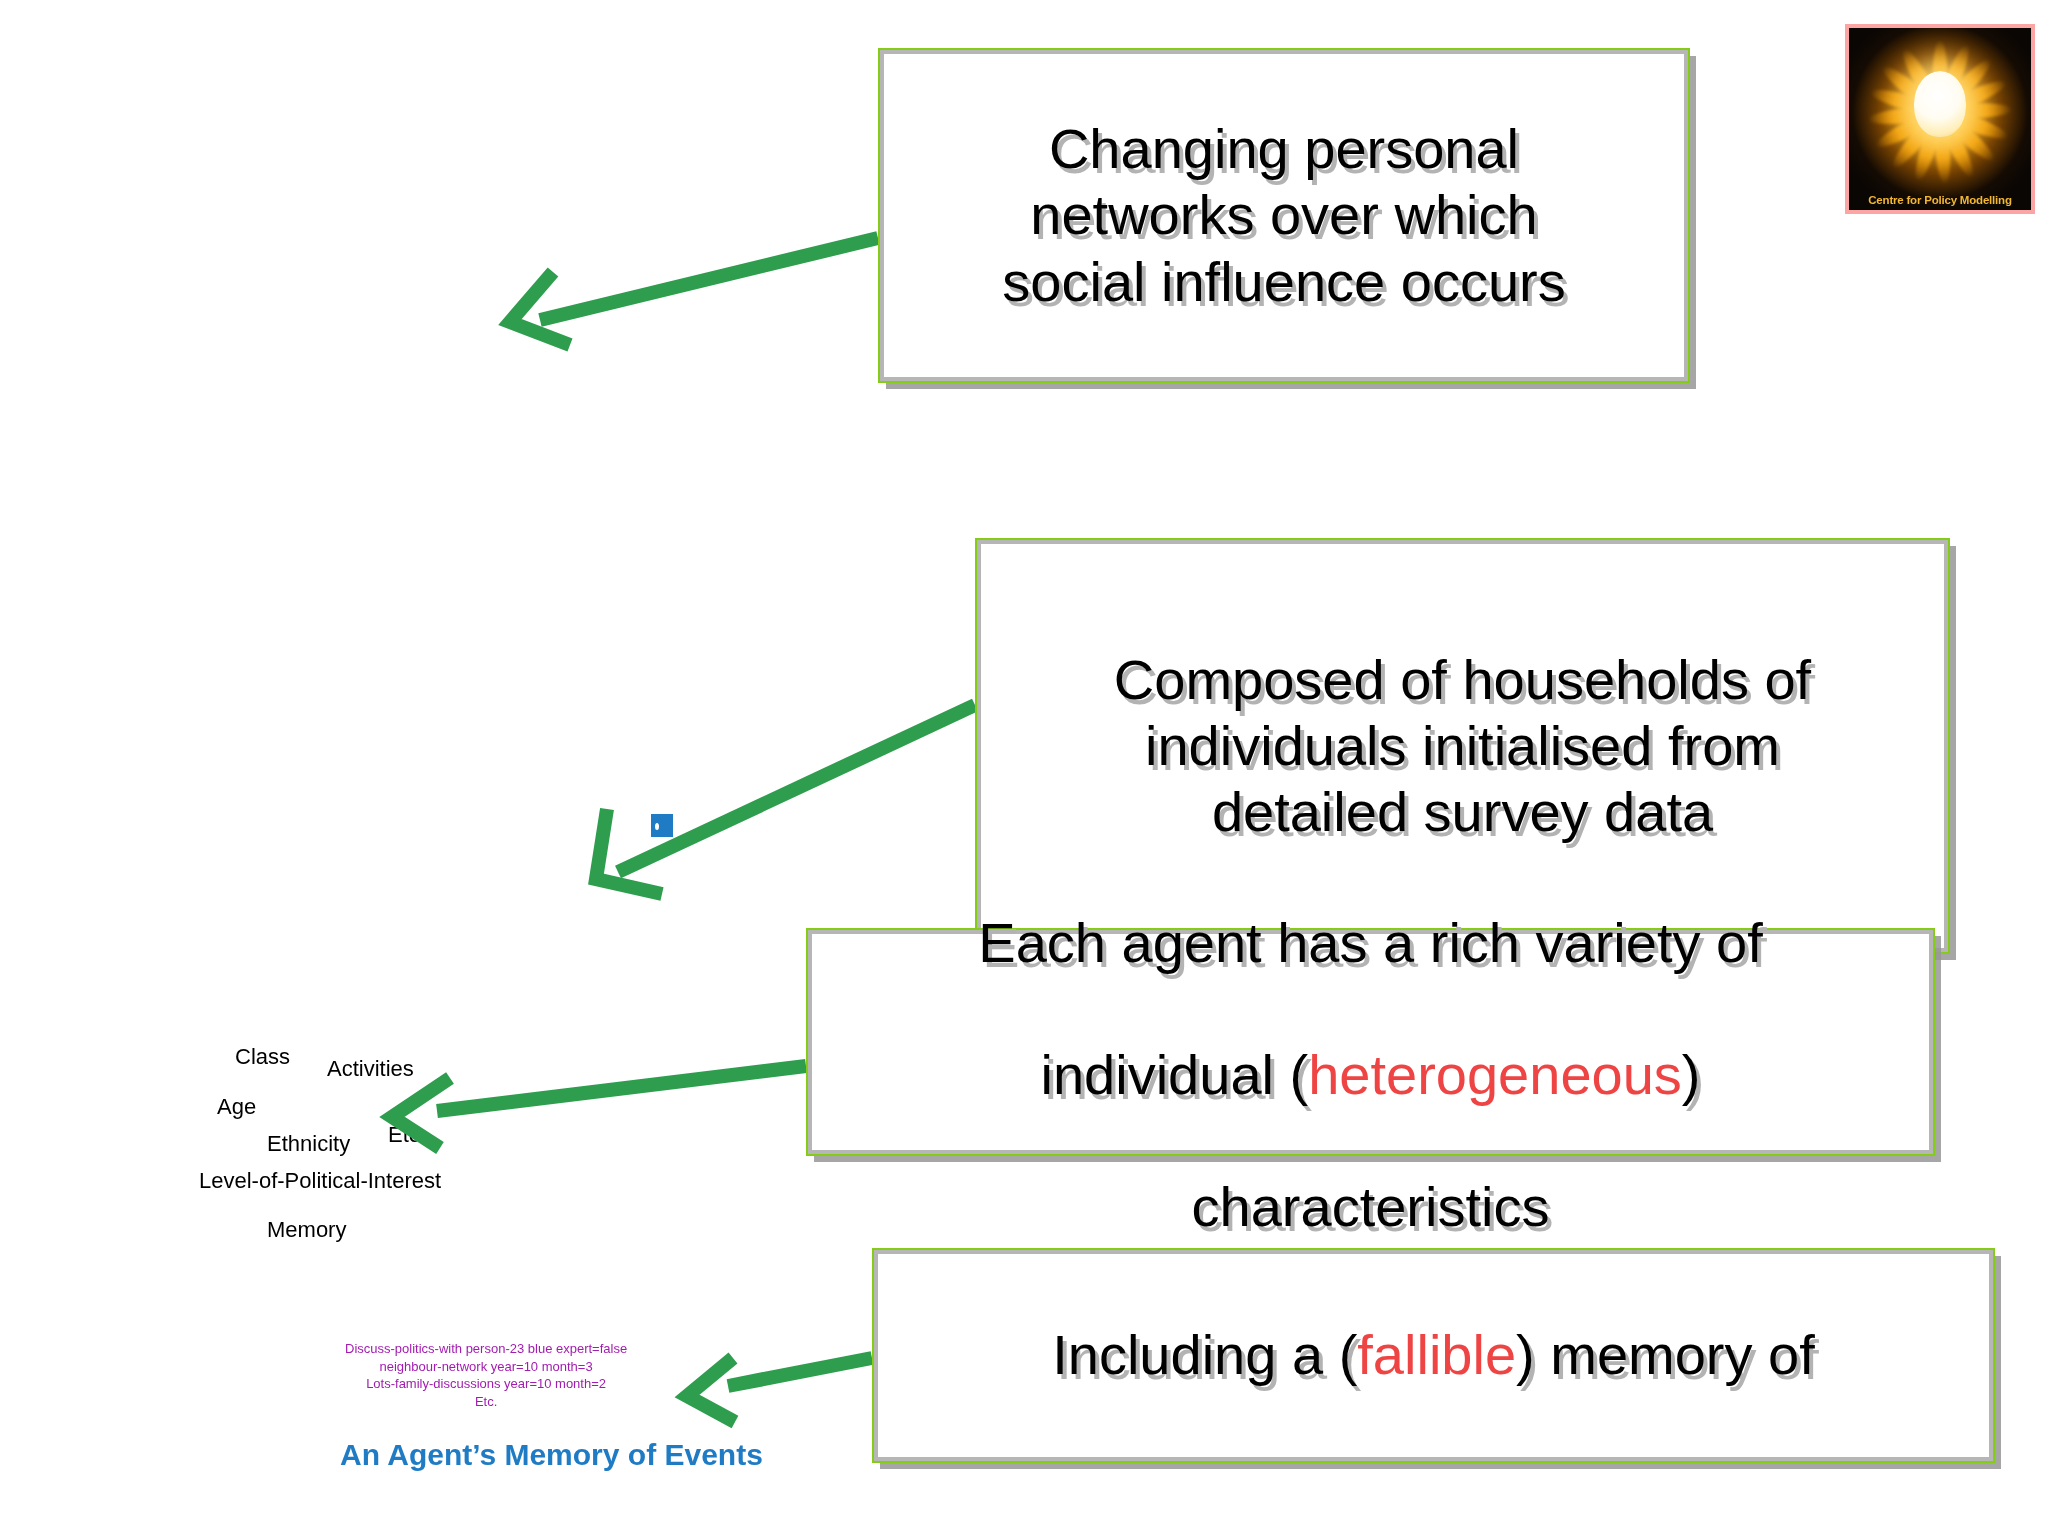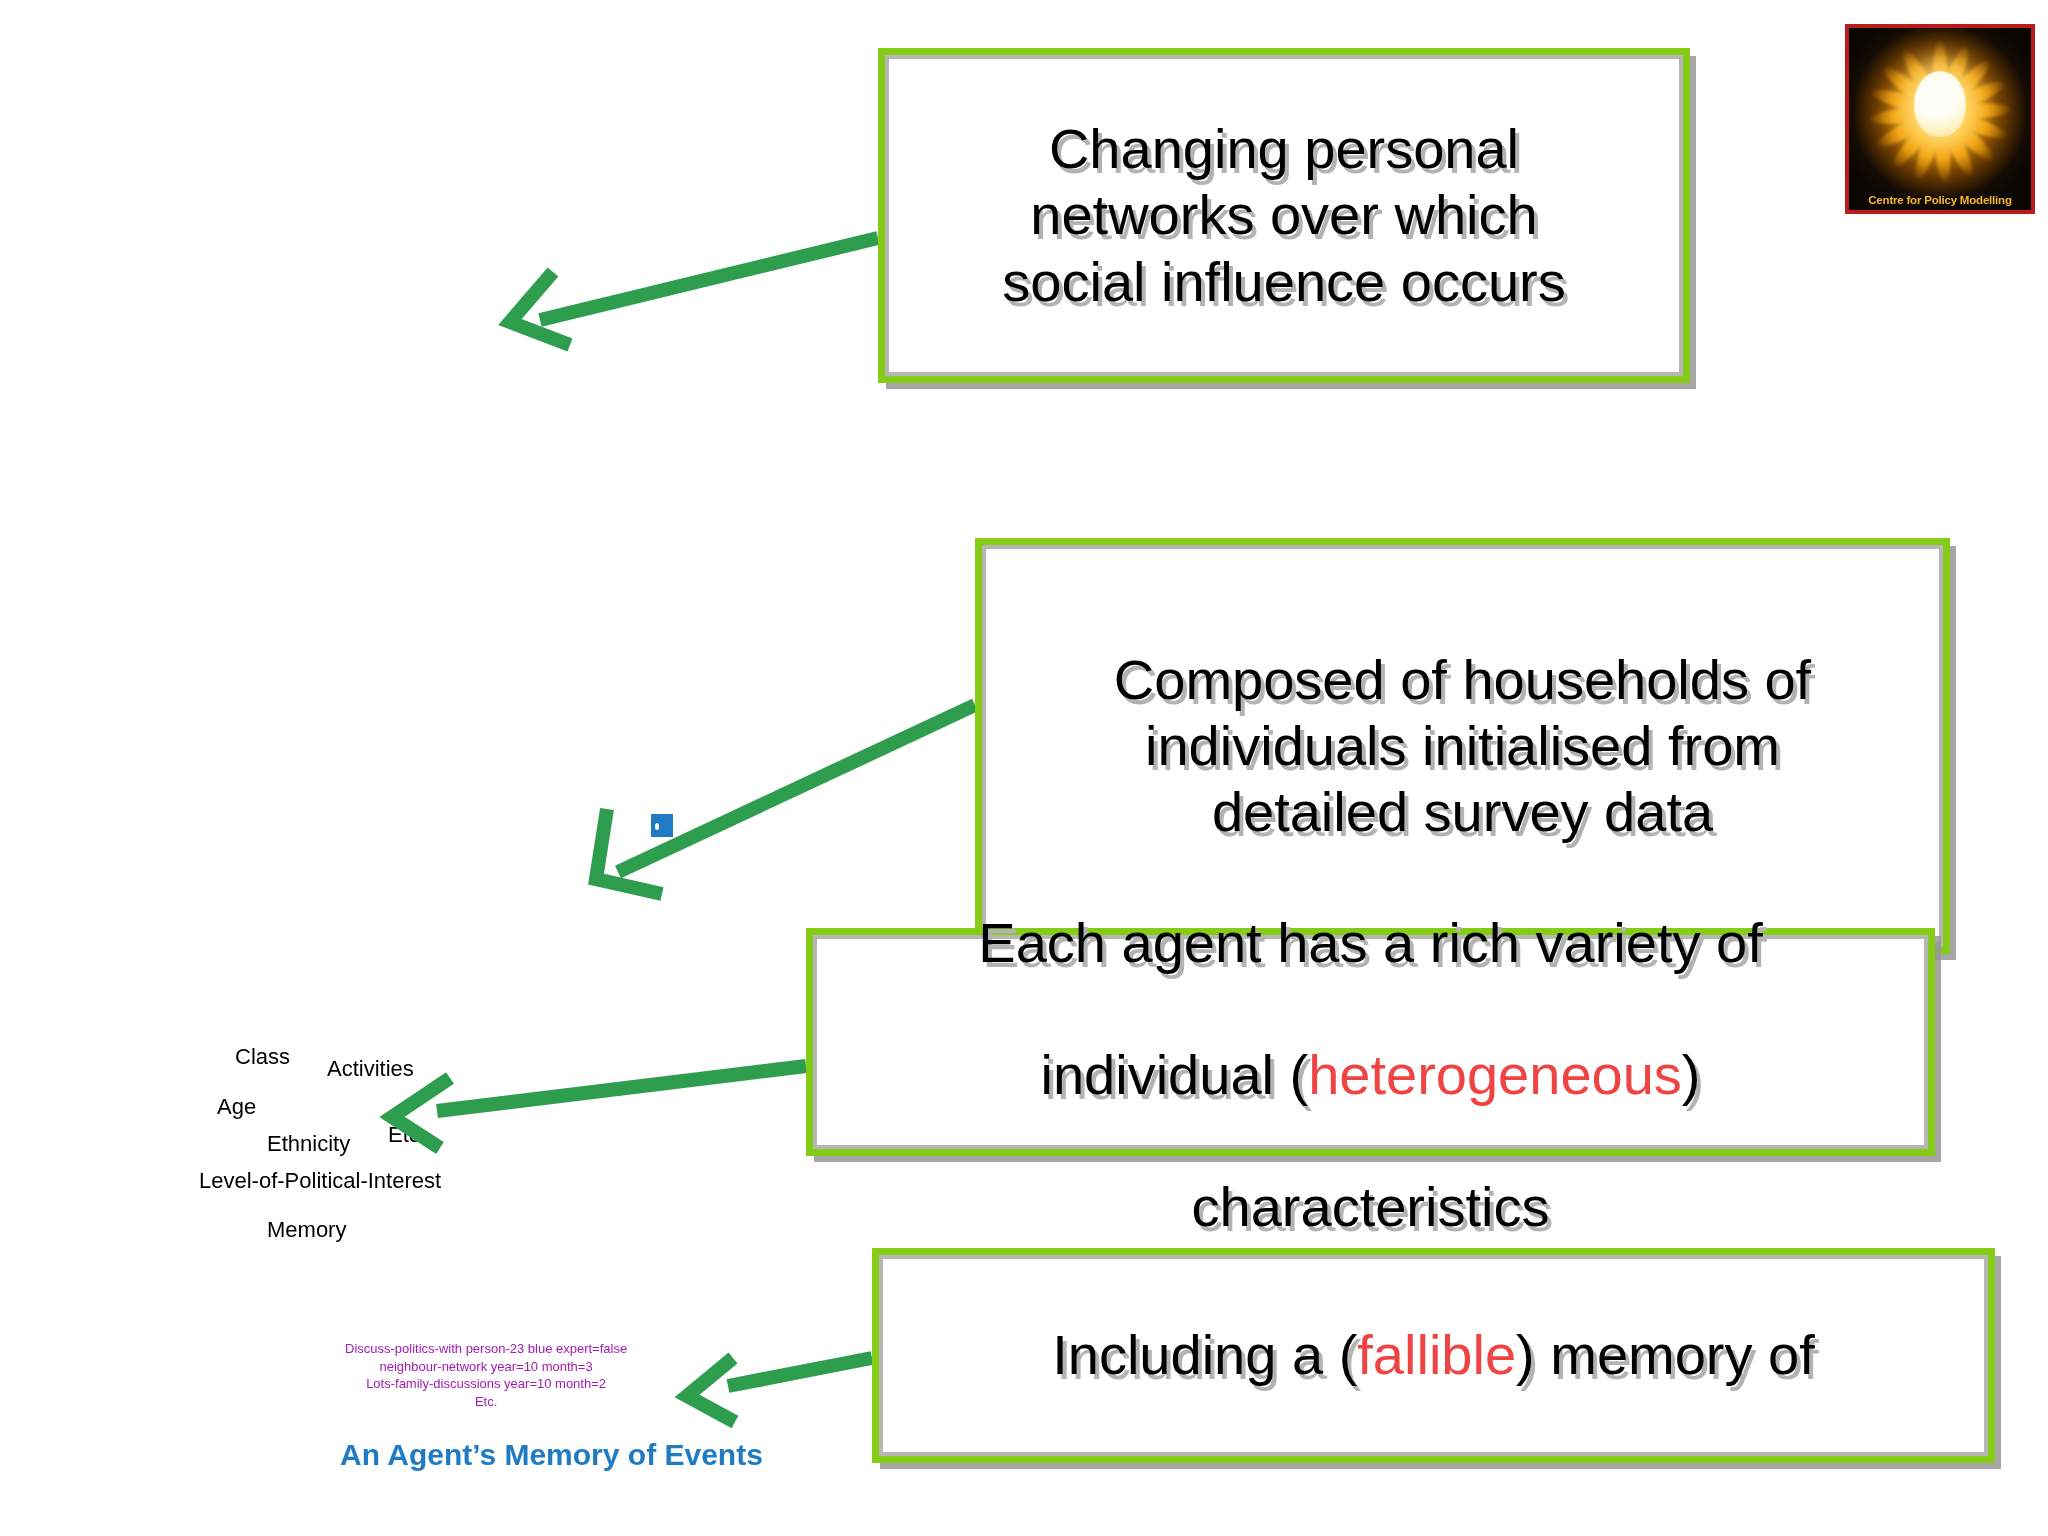--- a/index.html
+++ b/index.html
@@ -13,21 +13,21 @@
     position: relative;
     overflow: hidden;
     font-family: "Liberation Sans", sans-serif;
     -webkit-font-smoothing: antialiased;
   }
 
   
   .callout {
     position: absolute;
     background: #ffffff;
-    border: 7px solid #84cc16;
+    border: 2px solid #84cc16;
     outline: 0;
     box-shadow: 7px 7px 0 -1px rgba(150,150,150,0.85);
     box-sizing: border-box;
     display: flex;
     align-items: center;
     justify-content: center;
     z-index: 5;
   }
   .callout::before {
     content: "";
@@ -77,21 +77,21 @@
     stroke-linecap: butt;
   }
 
   
   #cpm-logo {
     position: absolute;
     left: 1845px;
     top: 24px;
     width: 190px;
     height: 190px;
-    border: 4px solid #b91c1c;
+    border: 4px solid #fca5a5;
     box-sizing: border-box;
     background: #0a0603;
     overflow: hidden;
     z-index: 6;
   }
   .logo-rays {
     position: absolute;
     left: 50%;
     top: 46%;
     width: 200px;

